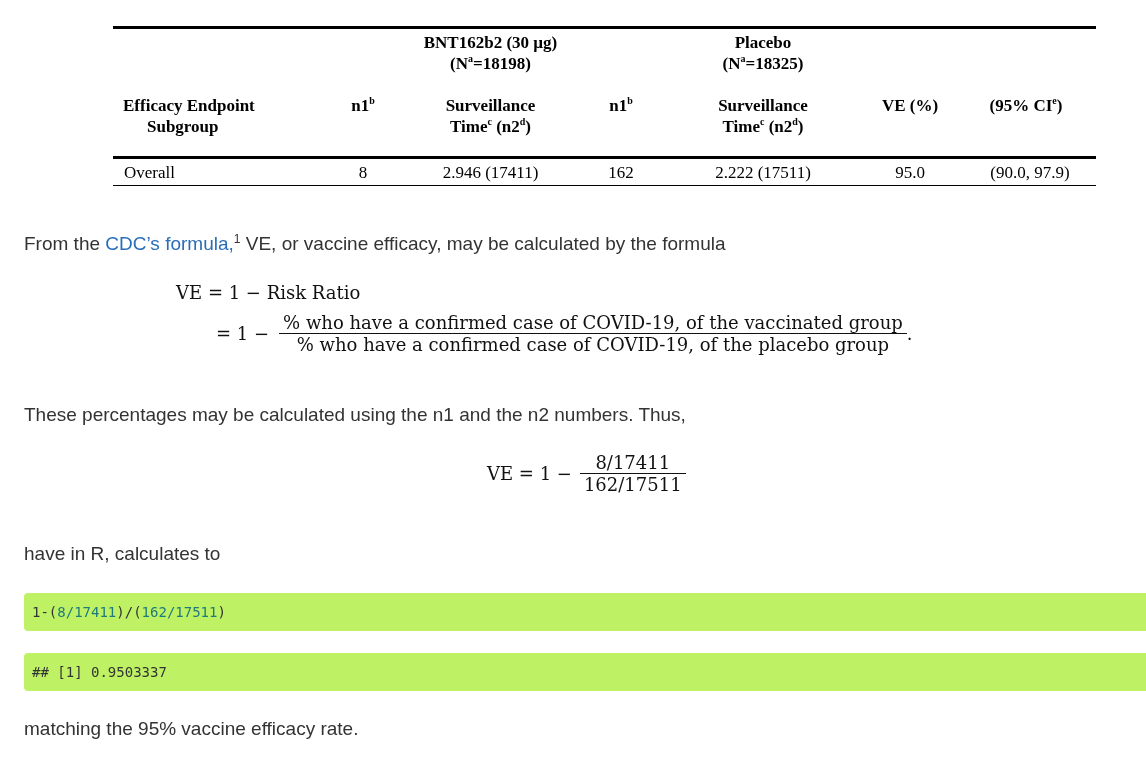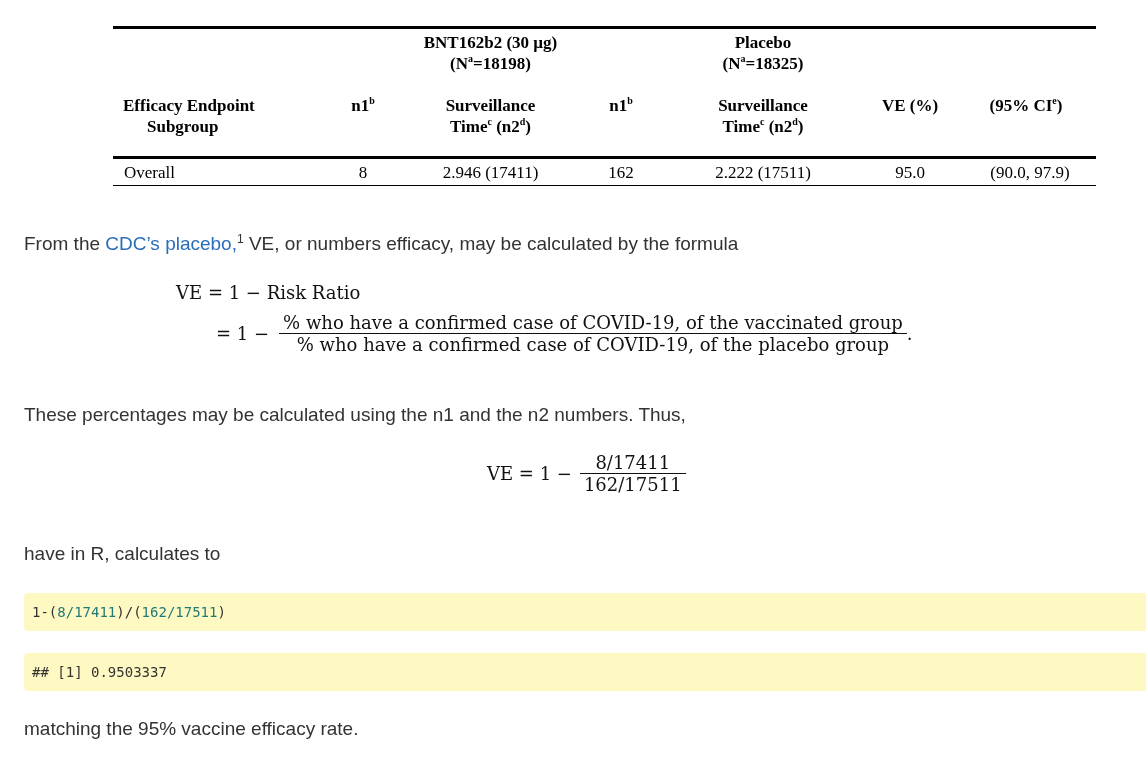--- a/index.html
+++ b/index.html
@@ -20,21 +20,21 @@
   .p sup { font-size: 12px; }
 
   
   .math { position: absolute; font-family: "DejaVu Serif", "Liberation Serif", serif; color: #111; white-space: nowrap; }
   .m { font-size: 18px; }
   .frac { display: inline-block; vertical-align: middle; text-align: center; }
   .frac .num, .frac .den { display: block; padding: 0 4px; }
   .frac .bar { display: block; height: 1px; background: #111; }
 
   
-  .code { position: absolute; left: 24px; width: 1122px; background: #fef9c3; border-radius: 4px 0 0 4px; font-family: "DejaVu Sans Mono", "Liberation Mono", monospace; font-size: 14px; color: #333; box-sizing: border-box; padding-left: 8px; display: flex; align-items: center; }
+  .code { position: absolute; left: 24px; width: 1122px; background: #bef264; border-radius: 4px 0 0 4px; font-family: "DejaVu Sans Mono", "Liberation Mono", monospace; font-size: 14px; color: #333; box-sizing: border-box; padding-left: 8px; display: flex; align-items: center; }
   .code .num { color: #1f7a7a; }
 </style>
 </head>
 <body>
 
 <div class="tbl">
   <div class="rule-top"></div>
 
   <div class="th" style="left:270px; top:6px; width:215px;">
     <div>BNT162b2 (30 µg)</div>
@@ -77,21 +77,21 @@
     <div class="td" style="left:468px; width:80px;">162</div>
     <div class="td" style="left:570px; width:160px;">2.222 (17511)</div>
     <div class="td" style="left:752px; width:90px;">95.0</div>
     <div class="td" style="left:858px; width:118px;">(90.0, 97.9)</div>
   </div>
 
   <div class="rule-bot"></div>
 </div>
 
 <div class="p" style="top:233px;">
-  <span>From the </span><a href="#">CDC’s placebo,</a><sup>1</sup><span> VE, or numbers efficacy, may be calculated by the formula</span>
+  <span>From the </span><a href="#">CDC’s formula,</a><sup>1</sup><span> VE, or vaccine efficacy, may be calculated by the formula</span>
 </div>
 
 <div class="math m" style="left:176px; top:282px;">
   <span>VE</span> <span>= 1 − Risk Ratio</span>
 </div>
 <div class="math m" style="left:216px; top:312px; display:flex; align-items:center;">
   <span style="margin-right:10px;">= 1 −</span>
   <span class="frac">
     <span class="num">% who have a confirmed case of COVID-19, of the vaccinated group</span>
     <span class="bar"></span>

